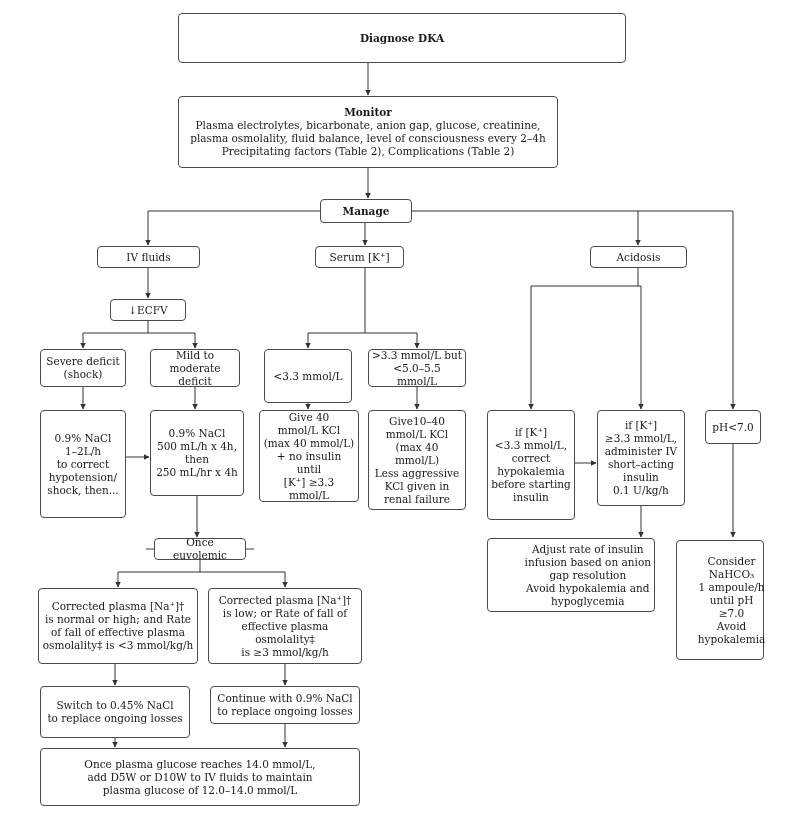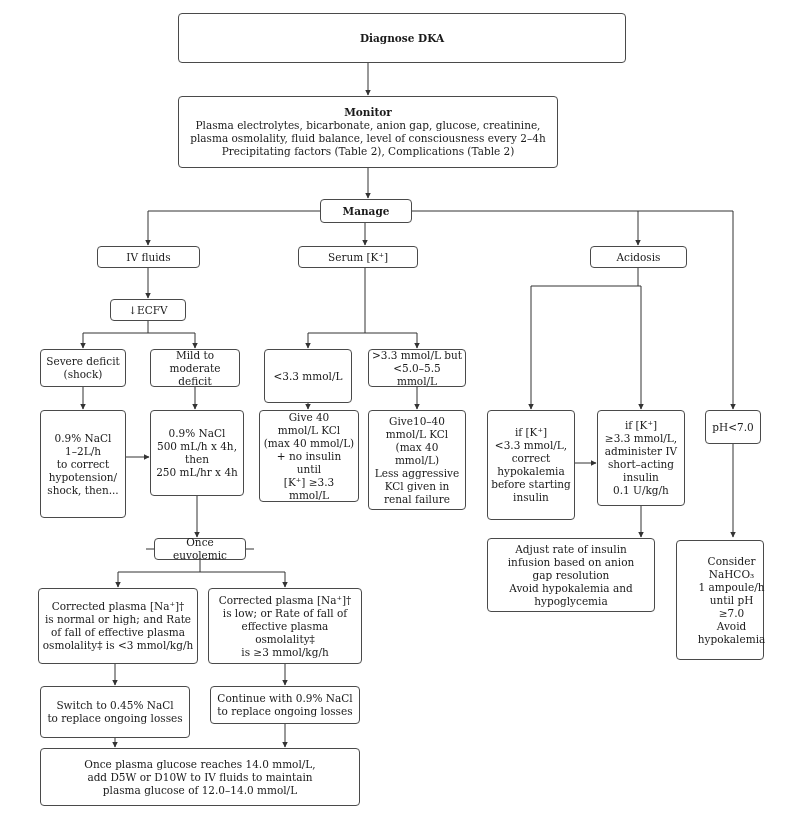--- a/index.html
+++ b/index.html
@@ -88,21 +88,21 @@
   </div>
 
   <div class="node" style="left:320px;top:199px;width:92px;height:24px;">
     <span class="title">Manage</span>
   </div>
 
   <div class="node" style="left:97px;top:246px;width:103px;height:22px;">
     <span class="body">IV fluids</span>
   </div>
 
-  <div class="node" style="left:298px;top:246px;width:120px;height:22px;">
+  <div class="node" style="left:315px;top:246px;width:89px;height:22px;">
     <span class="body">Serum [K⁺]</span>
   </div>
 
   <div class="node" style="left:590px;top:246px;width:97px;height:22px;">
     <span class="body">Acidosis</span>
   </div>
 
   <div class="node" style="left:110px;top:299px;width:76px;height:22px;">
     <span class="body">↓ECFV</span>
   </div>
@@ -173,21 +173,21 @@
 administer IV
 short–acting
 insulin
 0.1 U/kg/h</span>
   </div>
 
   <div class="node" style="left:705px;top:410px;width:56px;height:34px;">
     <span class="body">pH&lt;7.0</span>
   </div>
 
-  <div class="node" style="left:487px;top:538px;width:168px;height:74px;">
+  <div class="node" style="left:487px;top:538px;width:168px;height:74px;align-items:flex-end;">
     <span class="body">Adjust rate of insulin
 infusion based on anion
 gap resolution
 Avoid hypokalemia and
 hypoglycemia</span>
   </div>
 
   <div class="node" style="left:676px;top:540px;width:88px;height:120px;padding-left:26px;">
     <span class="body">Consider
 NaHCO₃

